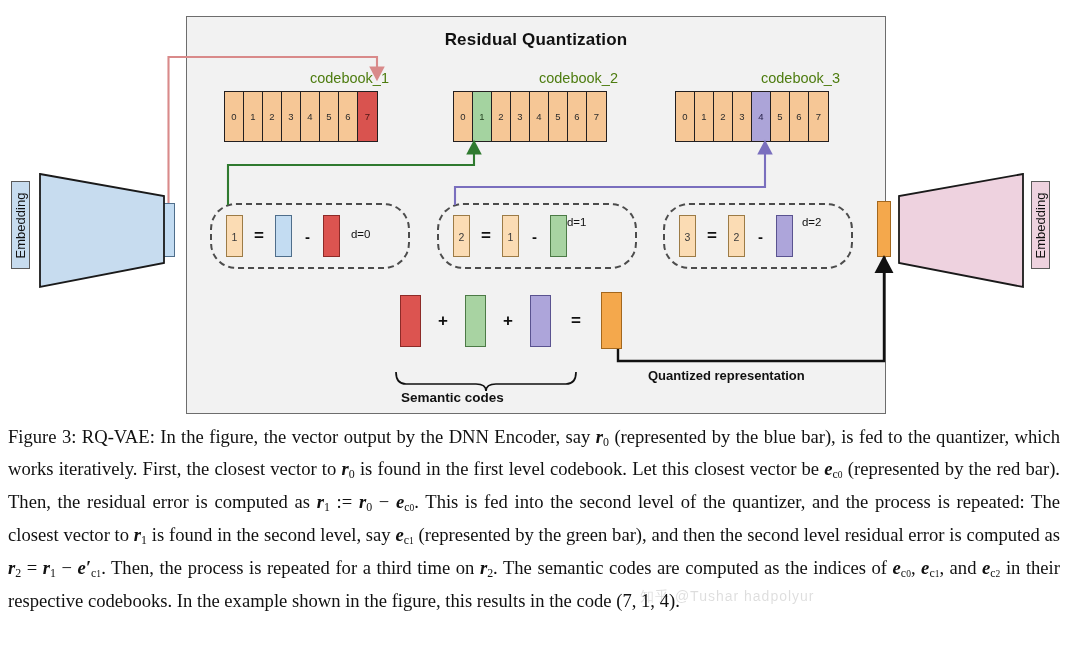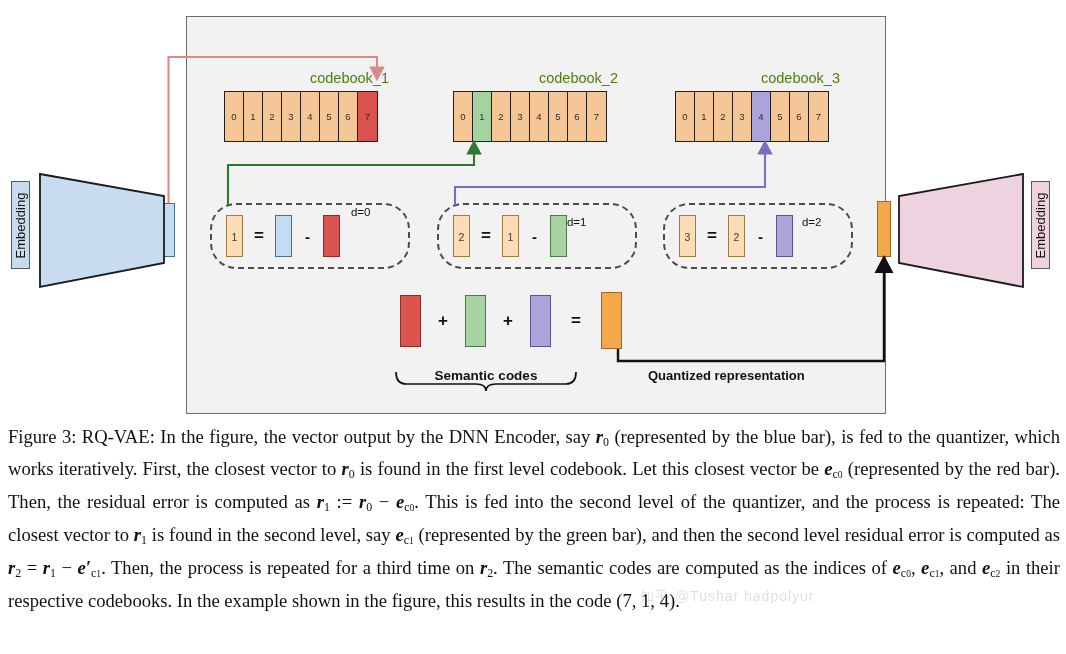--- a/index.html
+++ b/index.html
@@ -77,20 +77,21 @@
   .watermark{position:absolute;left:640px;top:588px;font-size:14px;color:#000;
              opacity:.13;font-family:"Liberation Sans",sans-serif;white-space:nowrap;
              letter-spacing:1px;}
 </style>
 </head>
 <body>
 
 <div id="figure-root">
 
   <div class="panel"></div>
+  <div class="panel-title">Residual Quantization</div>
 
   <div class="embed-bar embed-left" style="left:11px;top:181px;width:19px;height:88px;">
     <span>Embedding</span>
   </div>
   <div class="trap-label" style="left:55px;top:211px;width:120px;">
     <div>DNN</div>
     <div>Encoder</div>
   </div>
   <div class="vec-bar bar blue" style="left:162px;top:203px;width:13px;height:54px;"></div>
 
@@ -146,21 +147,21 @@
   </div>
 
   <div class="rq-group" style="left:210px;top:203px;width:200px;padding:0 14px;">
     <div class="bar peach" style="width:17px;height:42px;">
       <span class="bar-num">1</span>
     </div>
     <div class="op" style="margin:0 11px;">=</div>
     <div class="bar blue" style="width:17px;height:42px;"></div>
     <div class="op small" style="margin:0 13px;">-</div>
     <div class="bar red" style="width:17px;height:42px;"></div>
-    <div class="dlab" style="margin-left:11px;align-self:flex-start;margin-top:1px;">d=0</div>
+    <div class="dlab" style="margin-left:11px;align-self:flex-start;margin-top:23px;">d=0</div>
   </div>
 
   <div class="rq-group" style="left:437px;top:203px;width:200px;padding:0 14px;">
     <div class="bar peach" style="width:17px;height:42px;">
       <span class="bar-num">2</span>
     </div>
     <div class="op" style="margin:0 11px;">=</div>
     <div class="bar peach" style="width:17px;height:42px;">
       <span class="bar-num">1</span>
     </div>
@@ -185,21 +186,21 @@
   <div class="sum-row" style="left:400px;top:292px;">
     <div class="bar red" style="width:21px;height:52px;"></div>
     <div class="op" style="margin:0 17px;">+</div>
     <div class="bar green" style="width:21px;height:52px;"></div>
     <div class="op" style="margin:0 17px;">+</div>
     <div class="bar purple" style="width:21px;height:52px;"></div>
     <div class="op" style="margin:0 20px;">=</div>
     <div class="bar orange" style="width:21px;height:57px;"></div>
   </div>
 
-  <div class="brace-cap" style="left:401px;top:368px;width:170px;text-align:center;">Semantic codes</div>
+  <div class="brace-cap" style="left:401px;top:390px;width:170px;">Semantic codes</div>
   <div class="qrep-cap" style="left:648px;top:368px;">Quantized representation</div>
 
   <svg class="overlay" viewBox="0 0 1066 654">
     <defs>
       <marker id="ar-red" markerWidth="9" markerHeight="9" refX="4.2" refY="4.5" orient="auto">
         <path d="M0.6,0.8 L7.6,4.5 L0.6,8.2 Z" fill="#d98a8a"></path>
       </marker>
       <marker id="ar-green" markerWidth="9" markerHeight="9" refX="4.2" refY="4.5" orient="auto">
         <path d="M0.6,0.8 L7.6,4.5 L0.6,8.2 Z" fill="#2f7a2f"></path>
       </marker>

